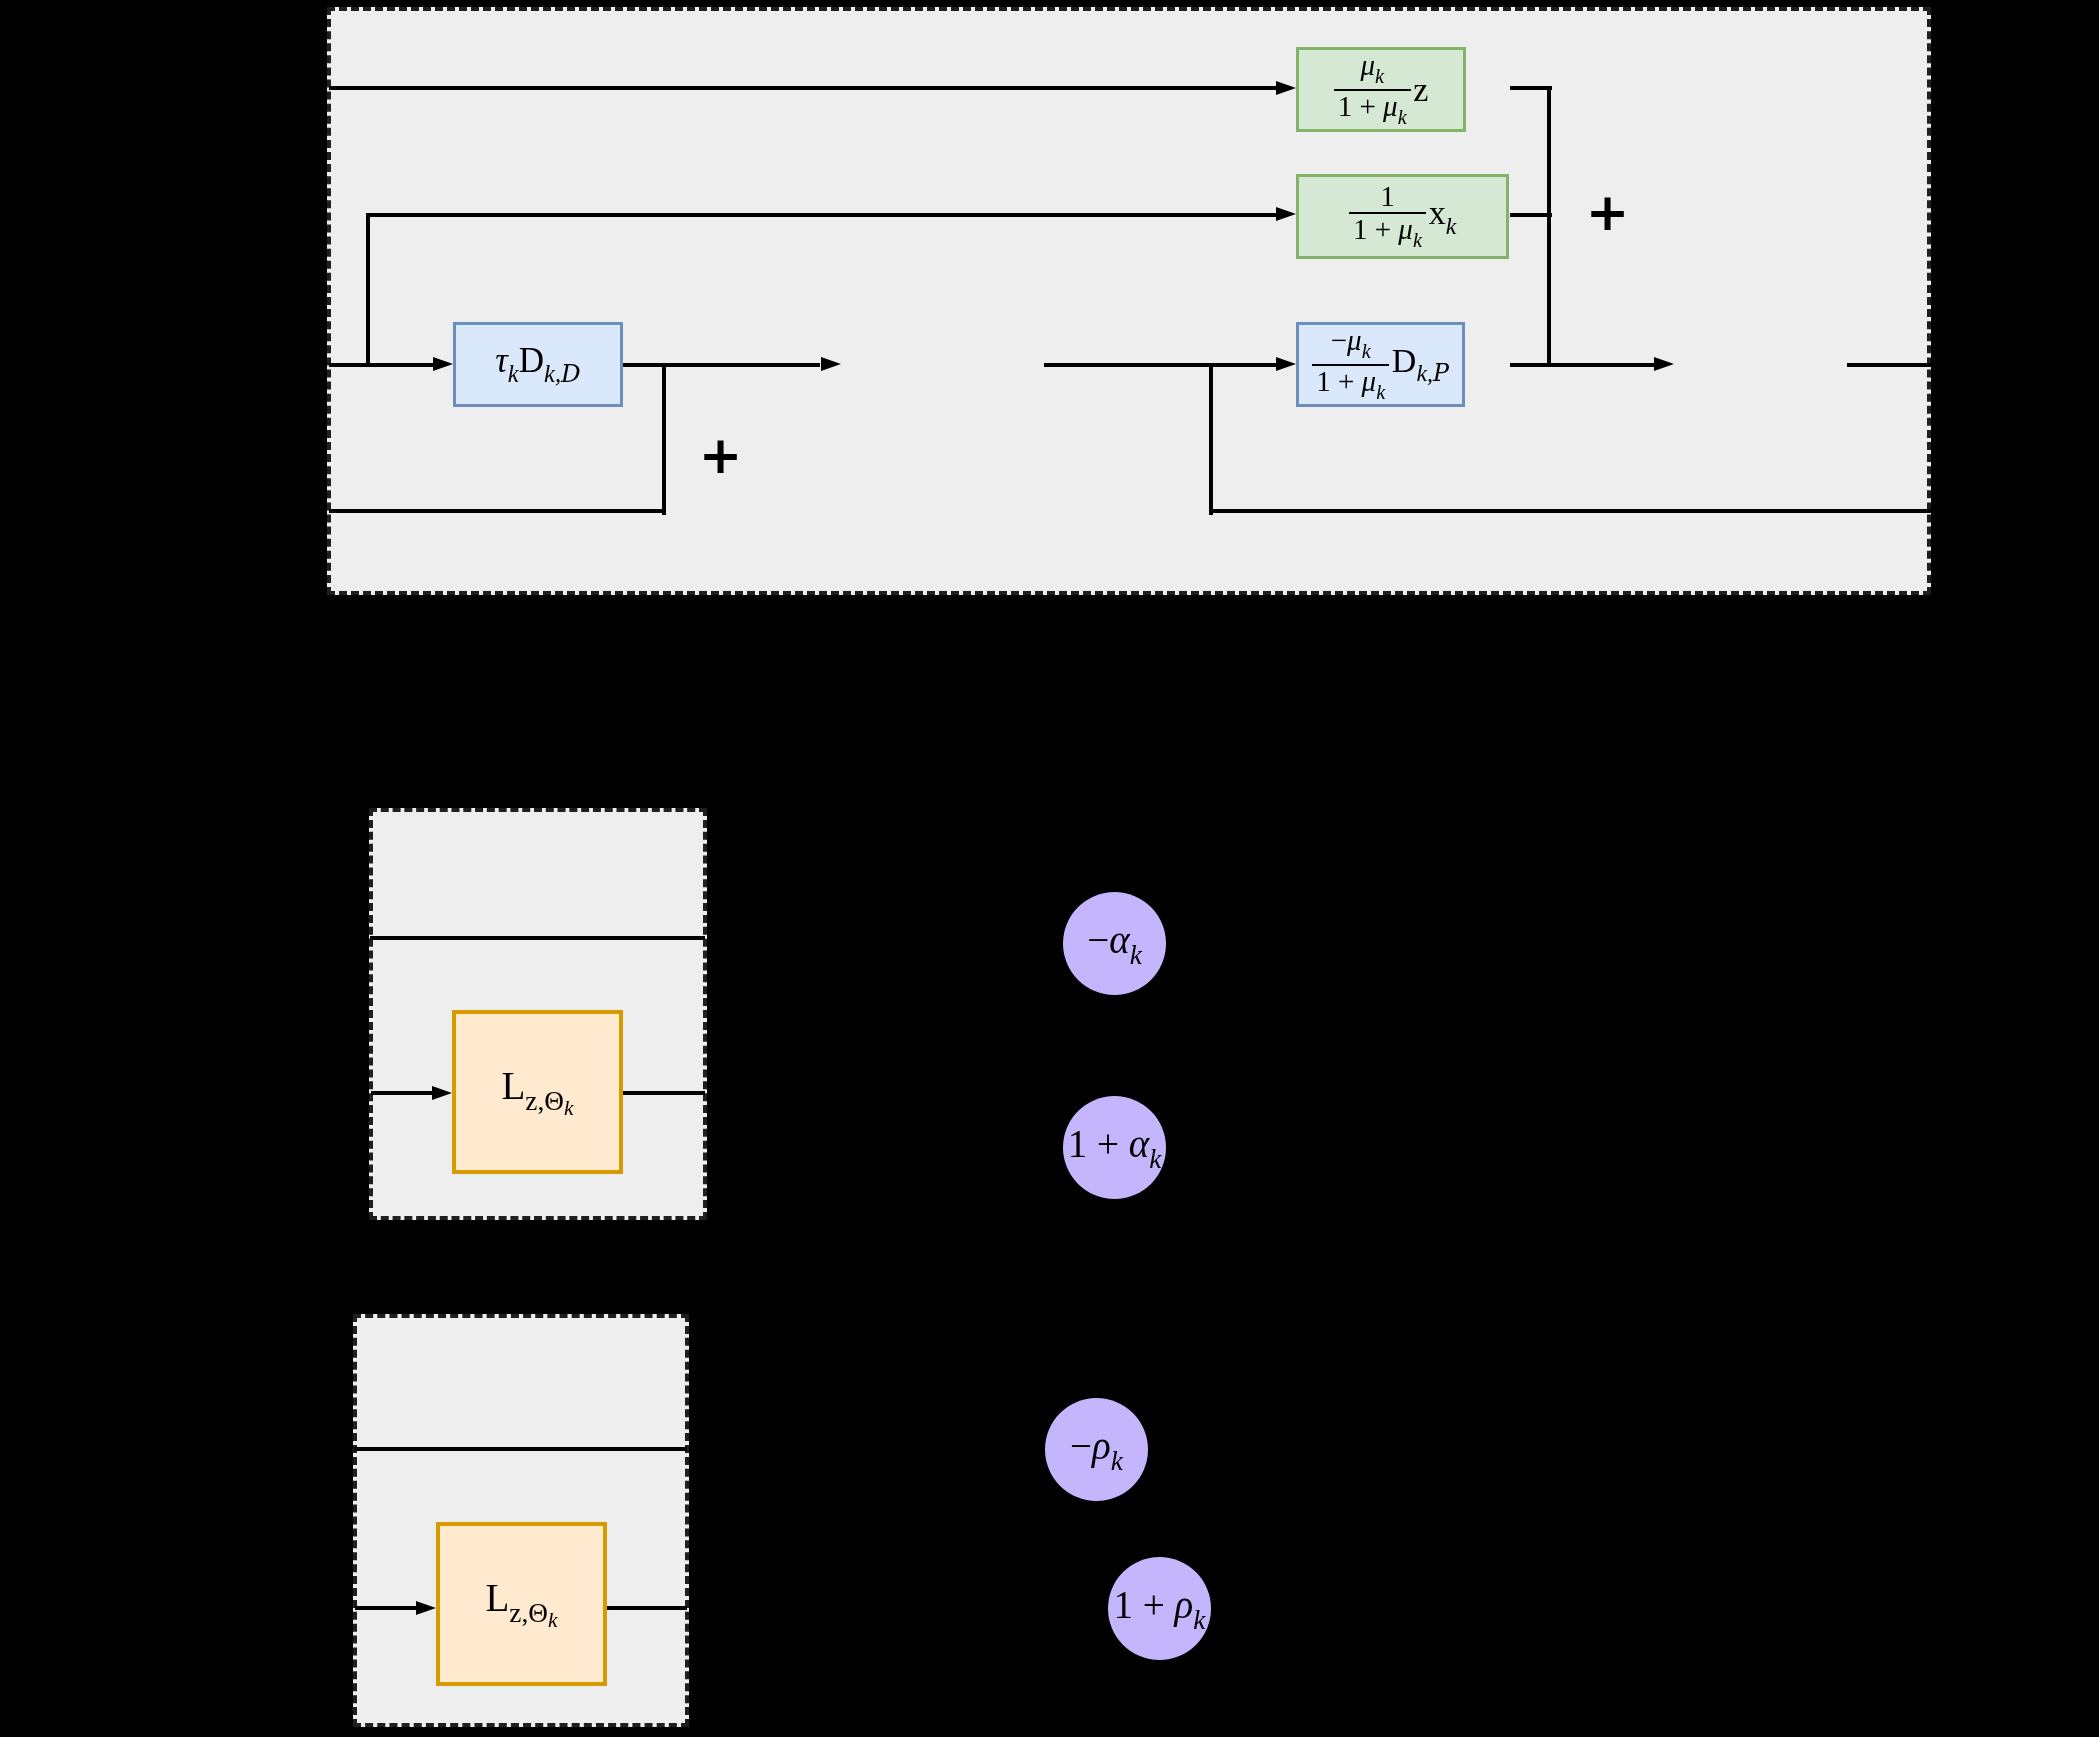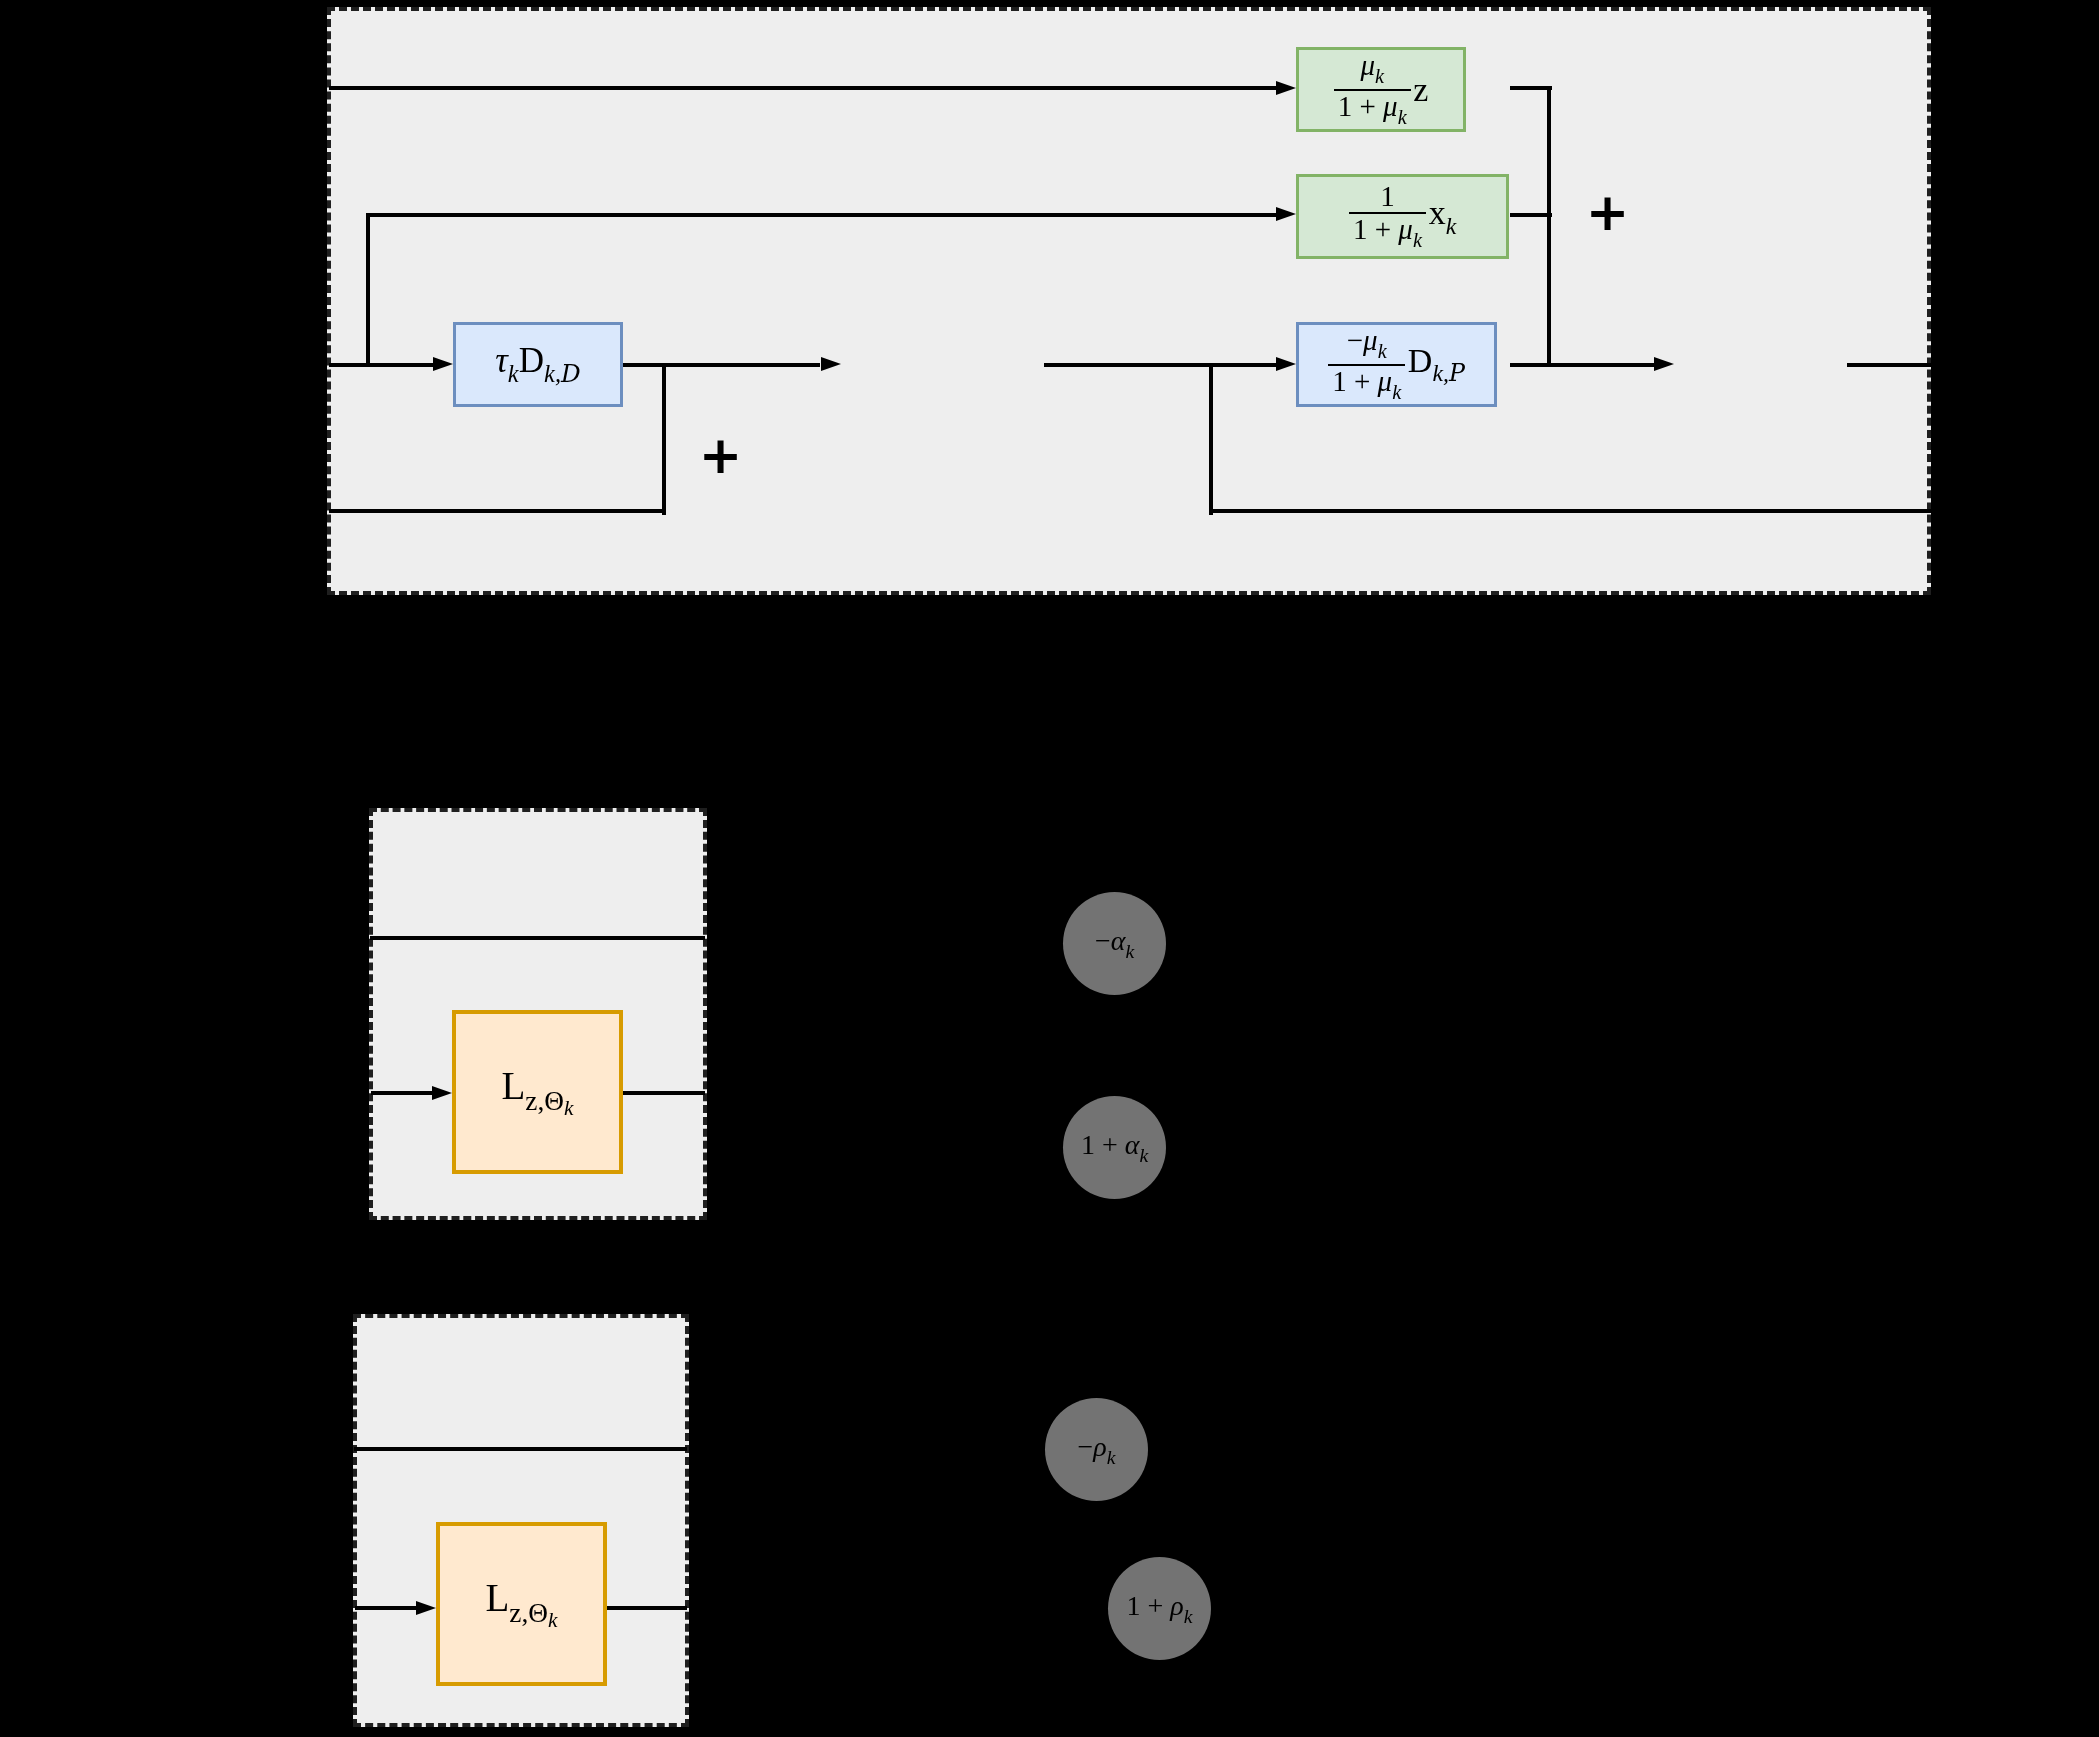--- a/index.html
+++ b/index.html
@@ -55,23 +55,23 @@
     font-weight: bold;
     font-size: 52px;
     line-height: 67px;
     text-align: center;
     font-family: "DejaVu Sans", sans-serif;
   }
   .circle {
     position: absolute;
     width: 103px; height: 103px;
     border-radius: 50%;
-    background: #737373;
+    background: #c4b5fd;
     display: flex; align-items: center; justify-content: center;
-    font-size: 28px;
+    font-size: 39px;
     font-family: "Liberation Serif", serif;
   }
   .fs-gain  { font-size: 29px; }
   .fs-suf   { font-size: 34px; }
   .fs-op    { font-size: 35px; }
   .fs-prox  { font-size: 32px; }
   .fs-L     { font-size: 39px; }
 </style>
 </head>
 <body>
@@ -126,21 +126,21 @@
       <span class="den"><span>1 + </span><span class="it">μ</span><span class="sb it">k</span></span>
     </span>
     <span class="suffix fs-suf"><span>x</span><span class="sb it">k</span></span>
   </div>
 
   <div class="block blue fs-op" style="left:453px; top:322px; width:170px; height:85px;">
     <span><span class="it">τ</span><span class="sb it">k</span><span>D</span><span class="sb"><span class="it">k,</span><span class="cal">D</span></span></span>
   </div>
 
 
-  <div class="block blue fs-gain" style="left:1296px; top:322px; width:201px; height:85px;">
+  <div class="block blue fs-gain" style="left:1296px; top:322px; width:169px; height:85px;">
     <span class="frac">
       <span class="num"><span>−</span><span class="it">μ</span><span class="sb it">k</span></span>
       <span class="den"><span>1 + </span><span class="it">μ</span><span class="sb it">k</span></span>
     </span>
     <span class="suffix fs-suf"><span>D</span><span class="sb"><span class="it">k,</span><span class="cal">P</span></span></span>
   </div>
 
 
   <div class="panel" style="left:369px; top:808px; width:338px; height:412px;"></div>
   <div class="hline" style="left:370px; top:936px; width:335px;"></div>

